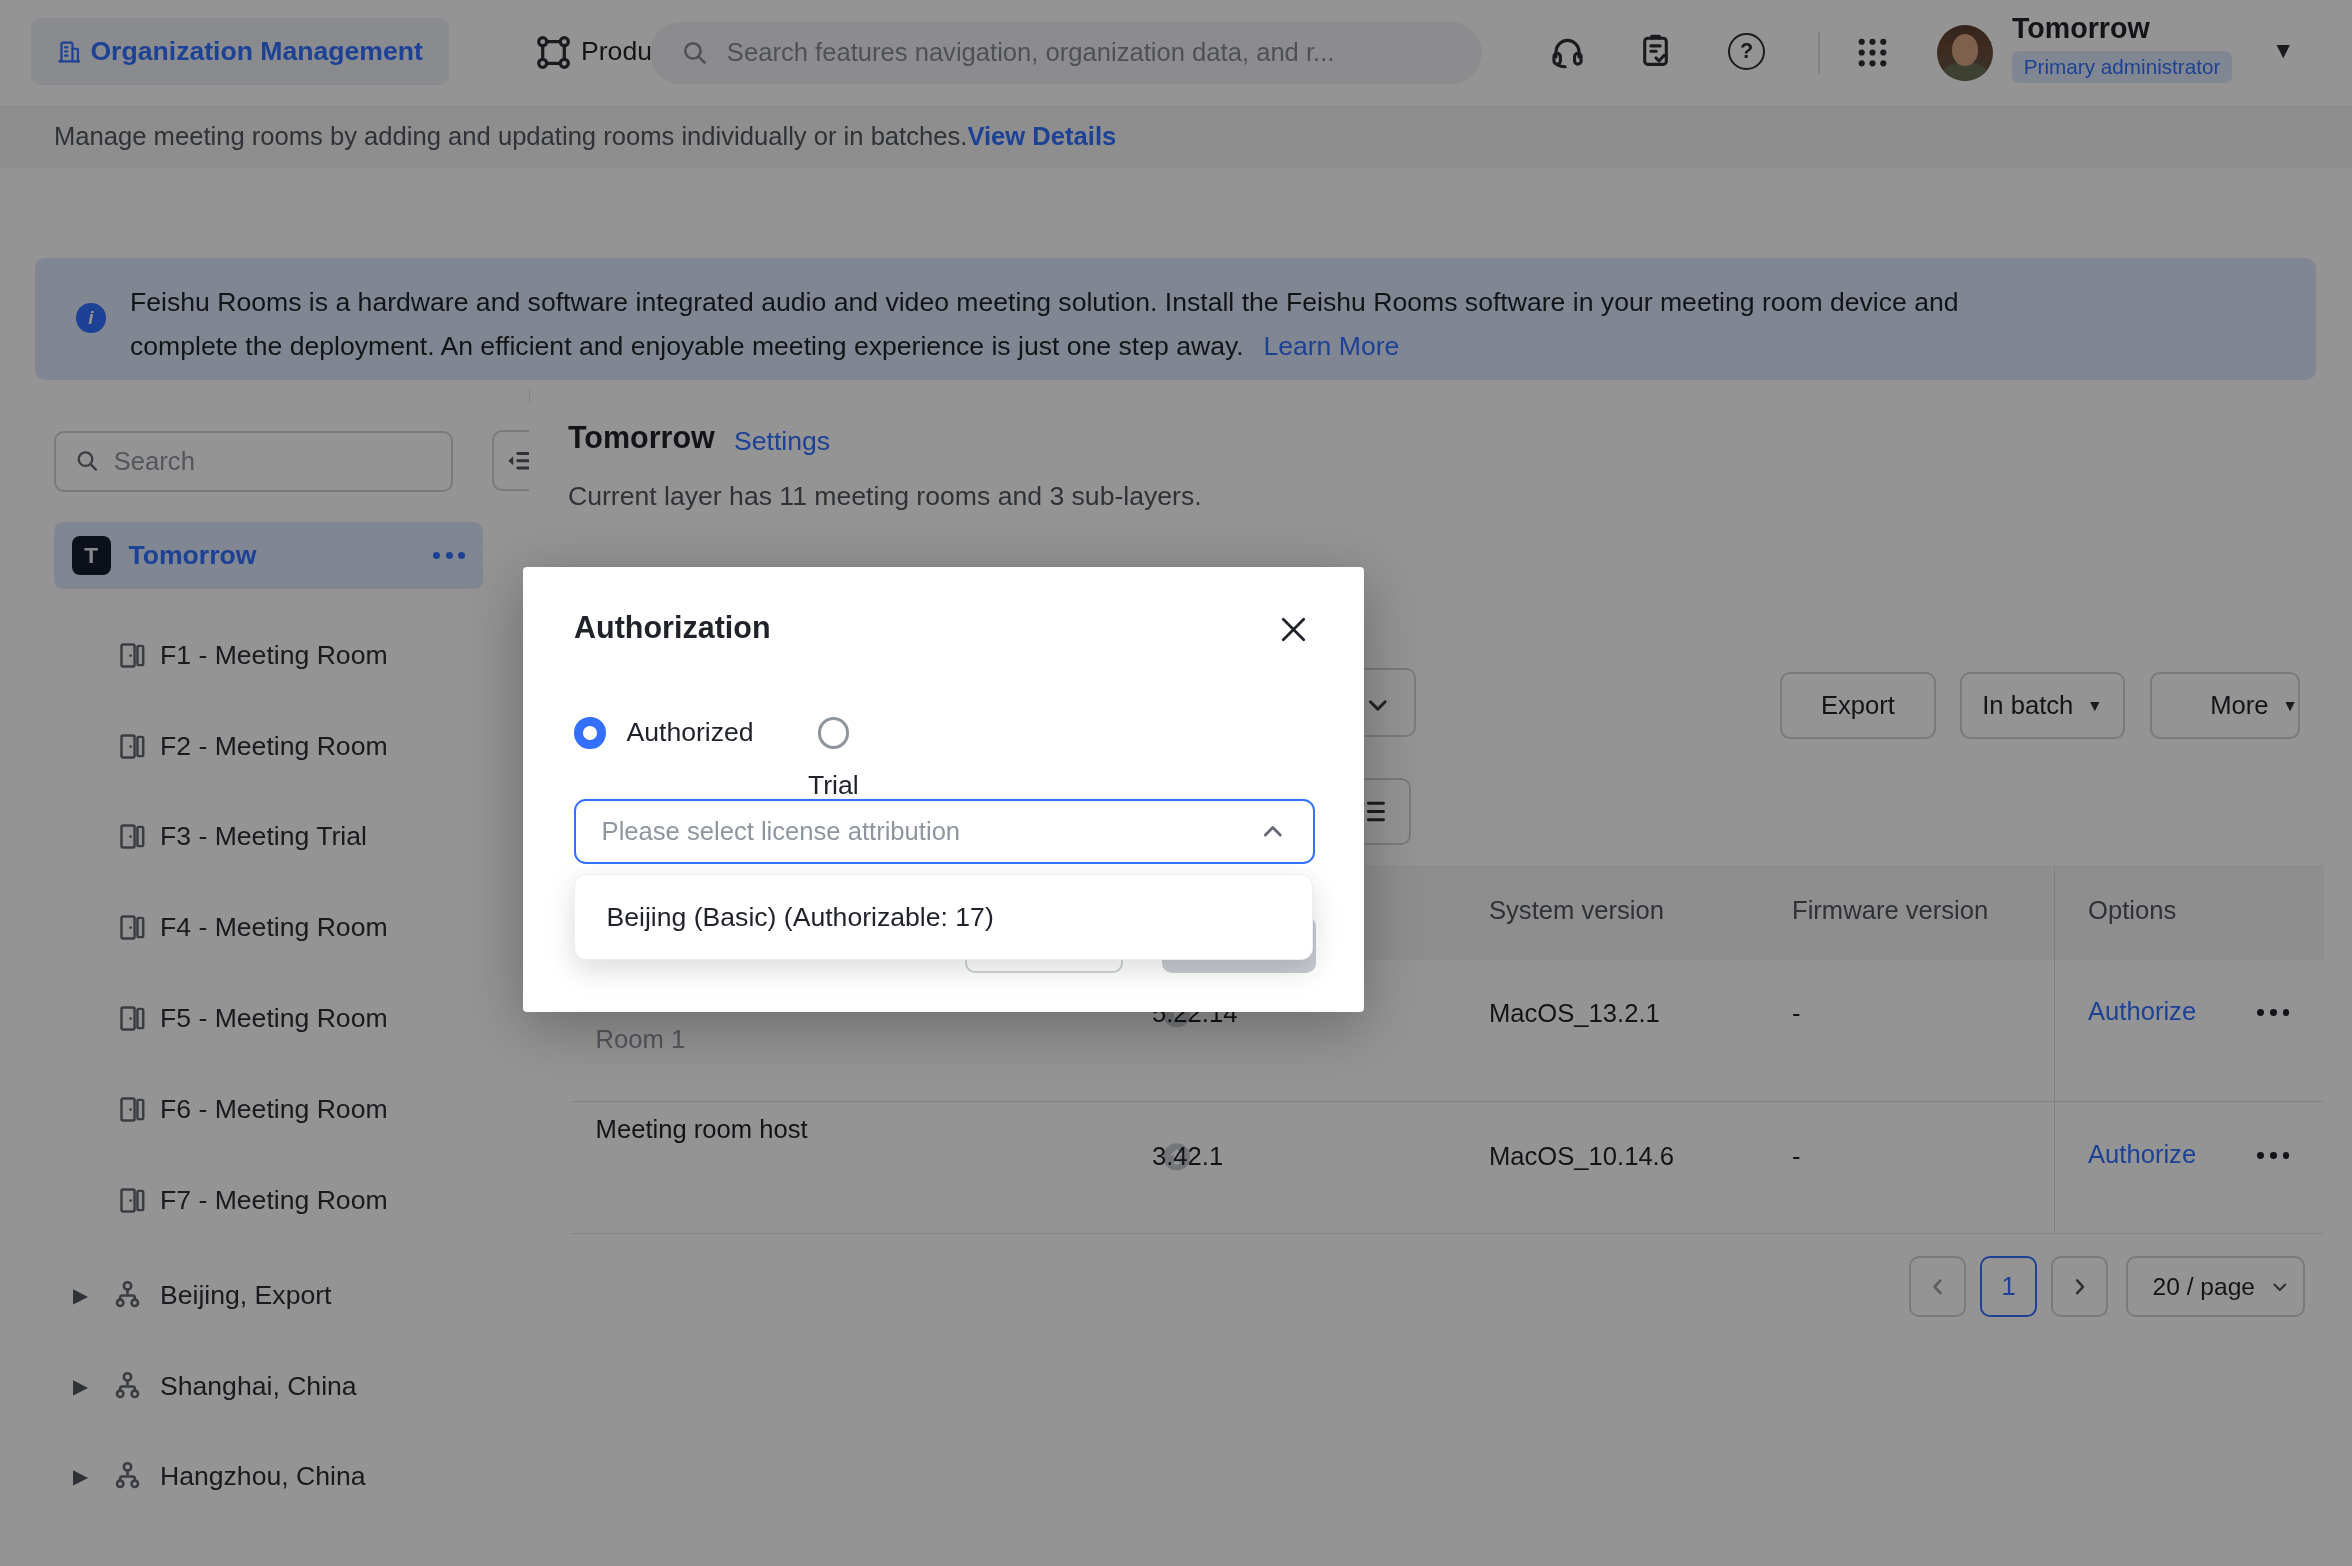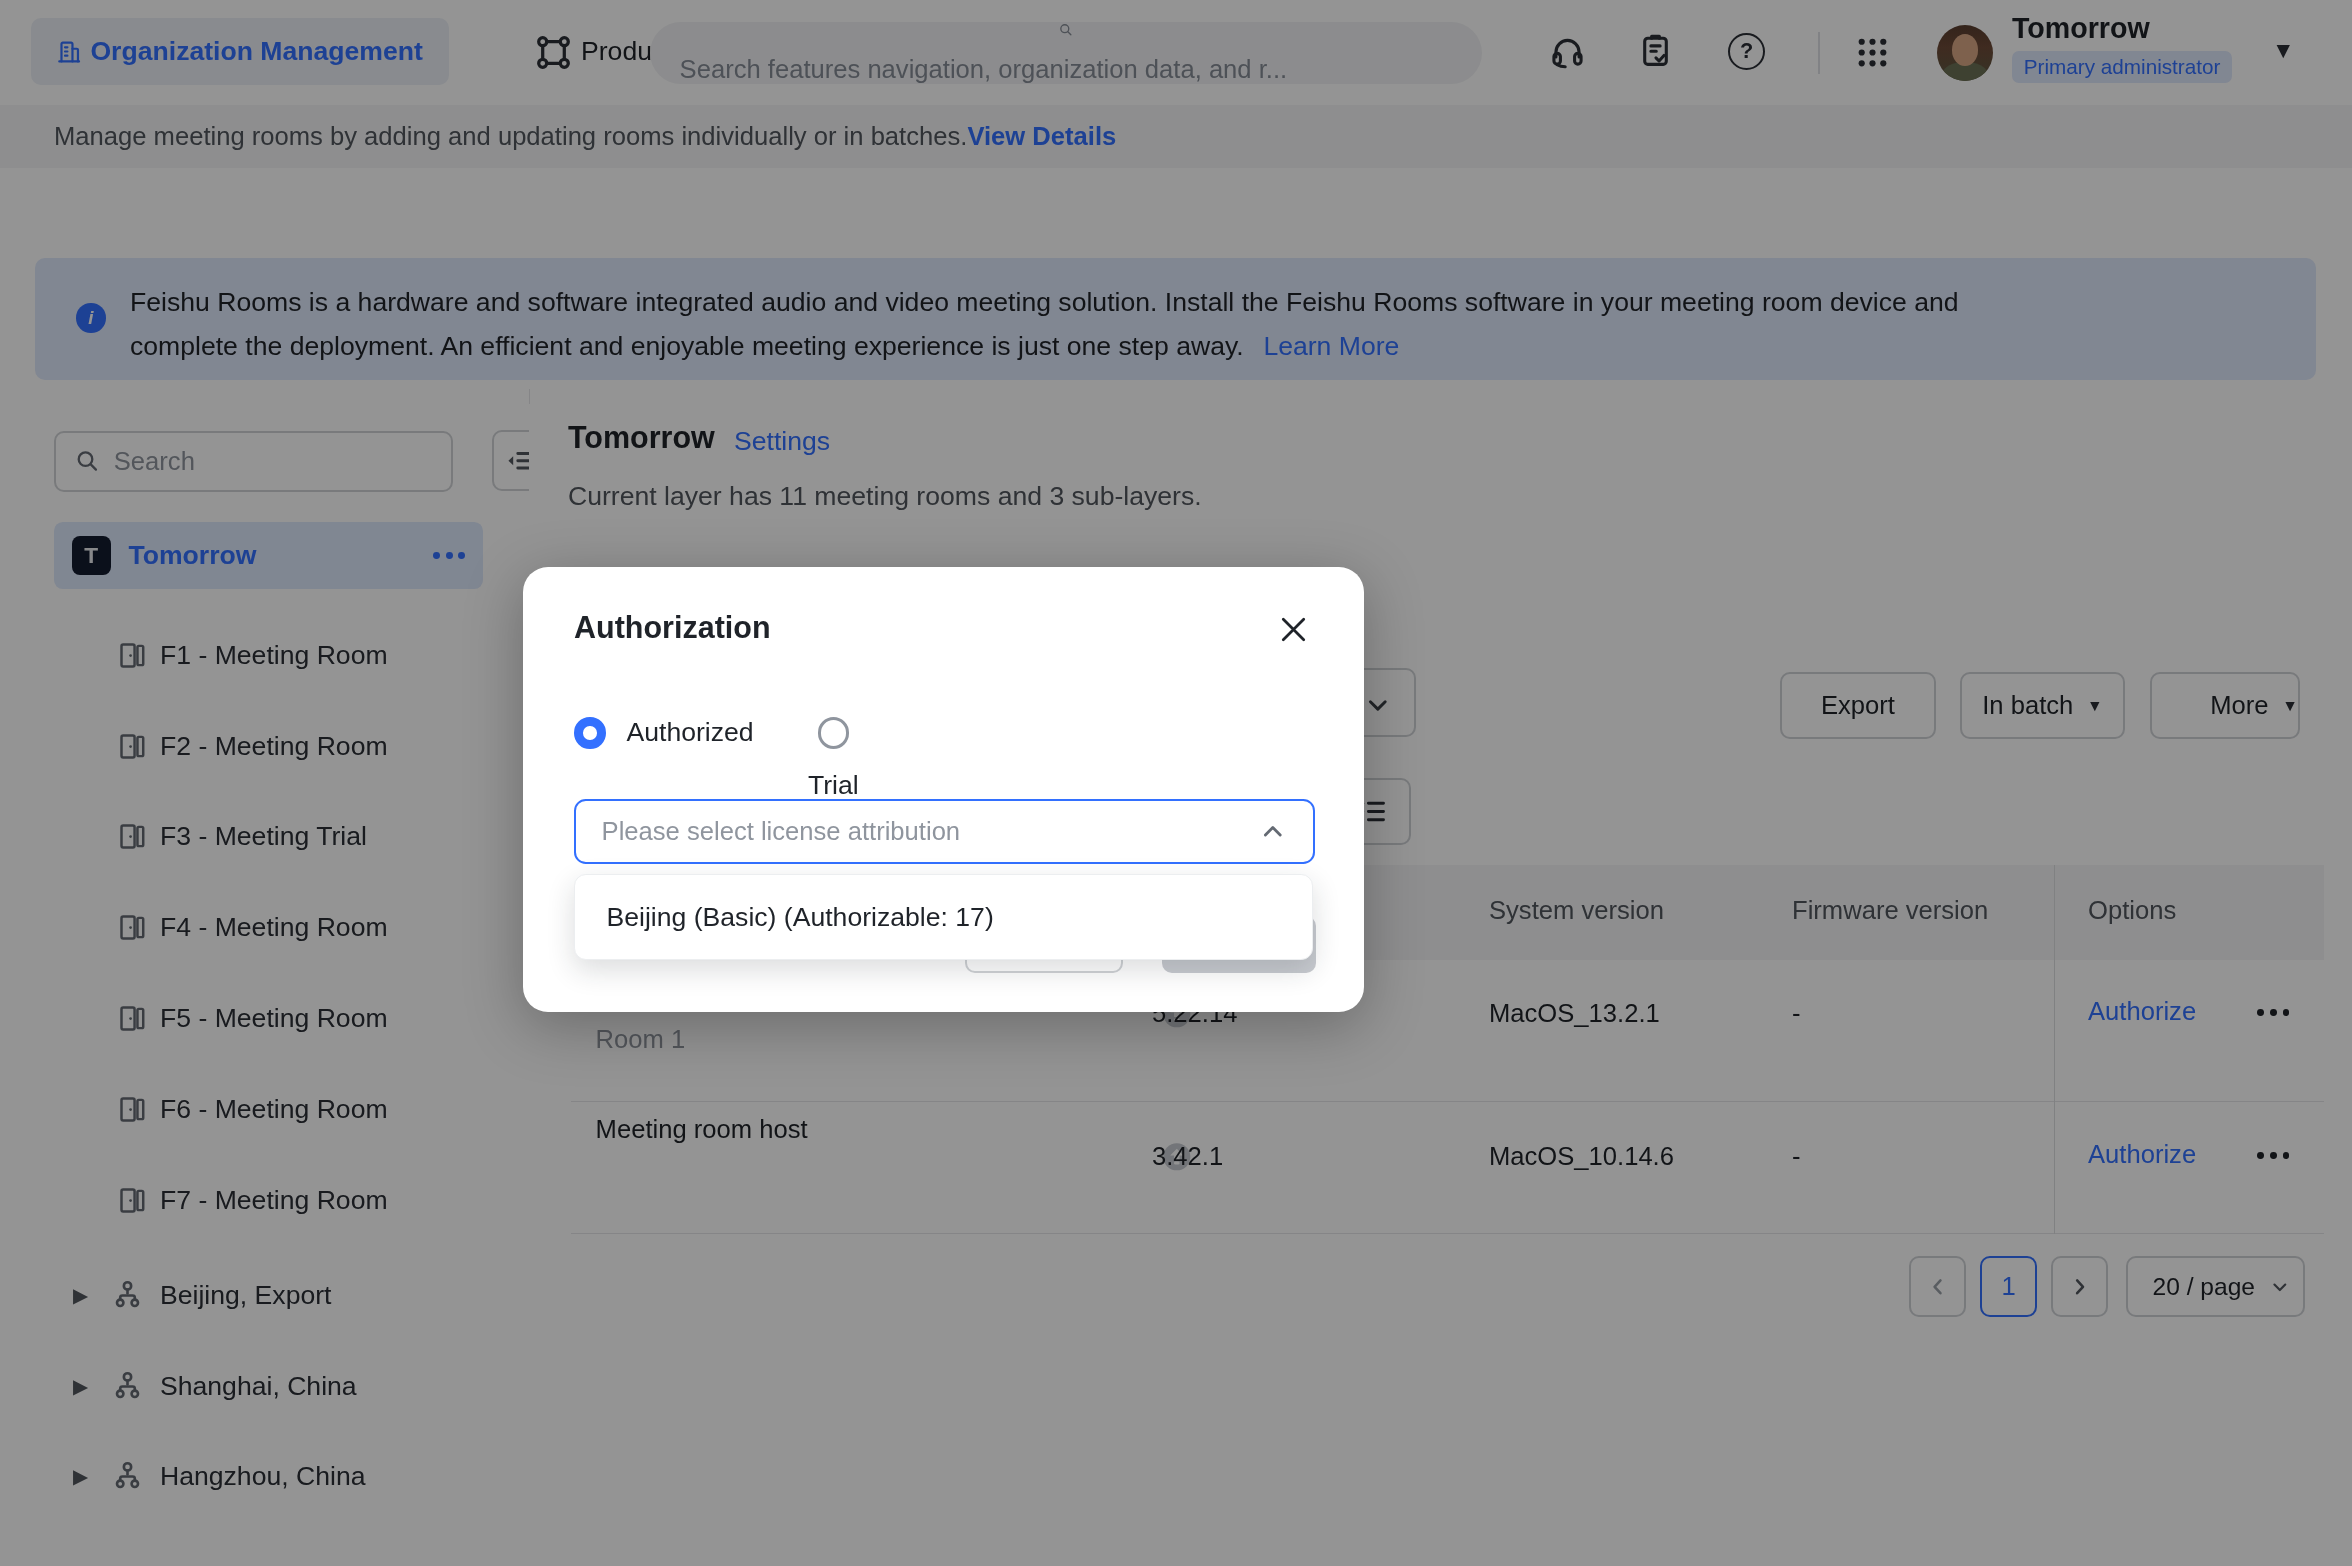--- a/index.html
+++ b/index.html
@@ -7,21 +7,21 @@
   body { font-family:"Liberation Sans", sans-serif; }
   .stage { position:relative; width:2352px; height:1566px; background:#fff; overflow:hidden; }
 
   
   .topbar { position:absolute; left:0; top:0; width:2352px; height:105px; background:#fff; z-index:2; }
   .app-chip { position:absolute; left:30.5px; top:17.7px; width:418px; height:67px; background:#ecf0f6; border-radius:9.9px;
               display:flex; align-items:center; gap:8px; padding:0 25.6px; }
   .app-chip span { color:#3370ff; font-size:26.6px; font-weight:700; white-space:nowrap; }
   .product-label { position:absolute; left:581px; top:36px; font-size:26.6px; color:#1f2329; white-space:nowrap; }
   .gsearch { position:absolute; left:650px; top:21.7px; width:832px; height:62px; background:#f1f2f4; border-radius:31.5px;
-             display:flex; align-items:center; padding:0 29.6px; gap:17.7px;flex-direction:column; }
+             display:flex; align-items:center; padding:0 29.6px; gap:17.7px; }
   .gsearch input { border:none; outline:none; background:transparent; font-size:25.6px; color:#1f2329; width:100%;
                    font-family:"Liberation Sans", sans-serif; }
   .gsearch input::placeholder { color:#868c96; }
   .tb-icon { position:absolute; width:37px; height:37px; color:#2b2f36; }
   .help-circle { position:absolute; width:37px; height:37px; border:2.5px solid #2b2f36; border-radius:50%;
                  display:flex; align-items:center; justify-content:center; font-size:21.7px; font-weight:700; color:#2b2f36; }
   .tb-divider { position:absolute; left:1818px; top:31.5px; width:2px; height:42px; background:#dfe1e5; }
   .avatar { position:absolute; left:1937px; top:24.6px; width:56px; height:56px; border-radius:50%;
             background:linear-gradient(180deg,#5a3f30 0%, #6d4a37 40%, #5d5a44 100%); overflow:hidden; }
   .avatar .face { position:absolute; left:14.8px; top:9.9px; width:26.6px; height:31.5px; border-radius:50%; background:#d9a886; }
@@ -92,21 +92,21 @@
   .upg { display:inline-block; width:29.6px; height:29.6px; vertical-align:-5.9px; margin-left:9.9px; }
 
   .pg-btn { position:absolute; top:852px; width:57px; height:61px; border:2px solid #cfd2d6; border-radius:9.9px; background:#fff;
             display:flex; align-items:center; justify-content:center; cursor:pointer; }
   .pg-cur { border-color:#3370ff; color:#3370ff; font-size:25.6px; }
   .pg-size { position:absolute; top:852px; left:1597px; width:179px; height:61px; border:2px solid #cfd2d6; border-radius:9.9px;
              background:#fff; display:flex; align-items:center; justify-content:center; gap:13.8px; font-size:24.6px; color:#1f2329; cursor:pointer;padding-left:12px; }
 
   
   .overlay { position:absolute; left:0; top:0; width:2352px; height:1566px; background:rgba(0,0,0,0.42); z-index:50; }
-  .modal { position:absolute; left:523px; top:567px; width:841px; height:445px; background:#fff; border-radius:25px;
+  .modal { position:absolute; left:523px; top:567px; width:841px; height:445px; background:#fff; border-radius:4px;
            box-shadow:0 13.8px 59px rgba(0,0,0,0.28); z-index:100; }
   .modal-title { position:absolute; left:51px; top:43px; font-size:30.5px; font-weight:700; color:#1f2329; }
   .modal-close { position:absolute; right:53px; top:45px; width:35px; height:35px; color:#1f2329; cursor:pointer; }
   .radio-grp { position:absolute; top:150px; display:flex; align-items:center; gap:21px; cursor:pointer;justify-content:flex-end; }
   .radio-on  { width:31.5px; height:31.5px; border-radius:50%; border:9.9px solid #3370ff; background:#fff; }
   .radio-off { width:31.5px; height:31.5px; border-radius:50%; border:3px solid #8f959e; background:#fff; }
   .radio-grp .lbl { font-size:26.6px; color:#1f2329; }
   .sel { position:absolute; left:51px; top:232px; width:741px; height:65px; border:2.5px solid #3370ff; border-radius:11.8px;
          background:#fff; display:flex; align-items:center; padding:0 25.6px; cursor:pointer; }
   .sel .ph { font-size:25.6px; color:#8f959e; flex:1; }

